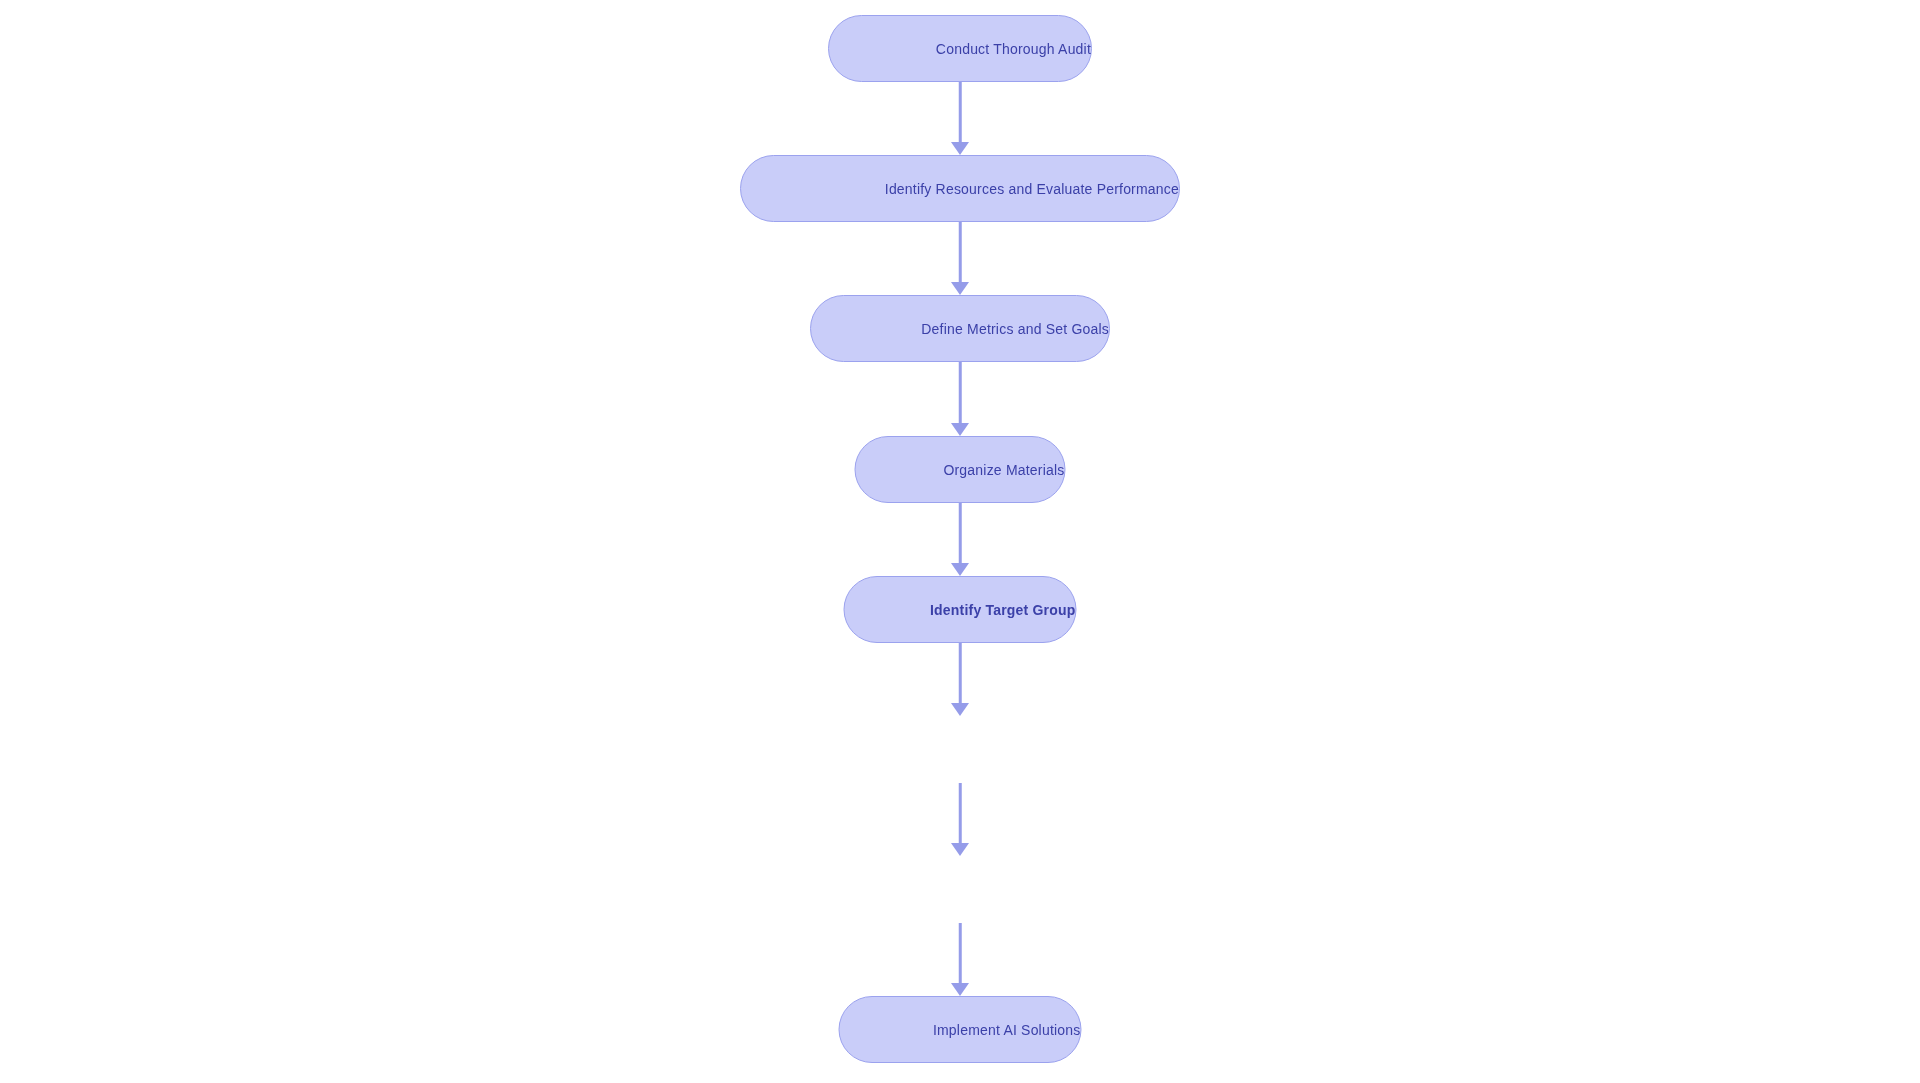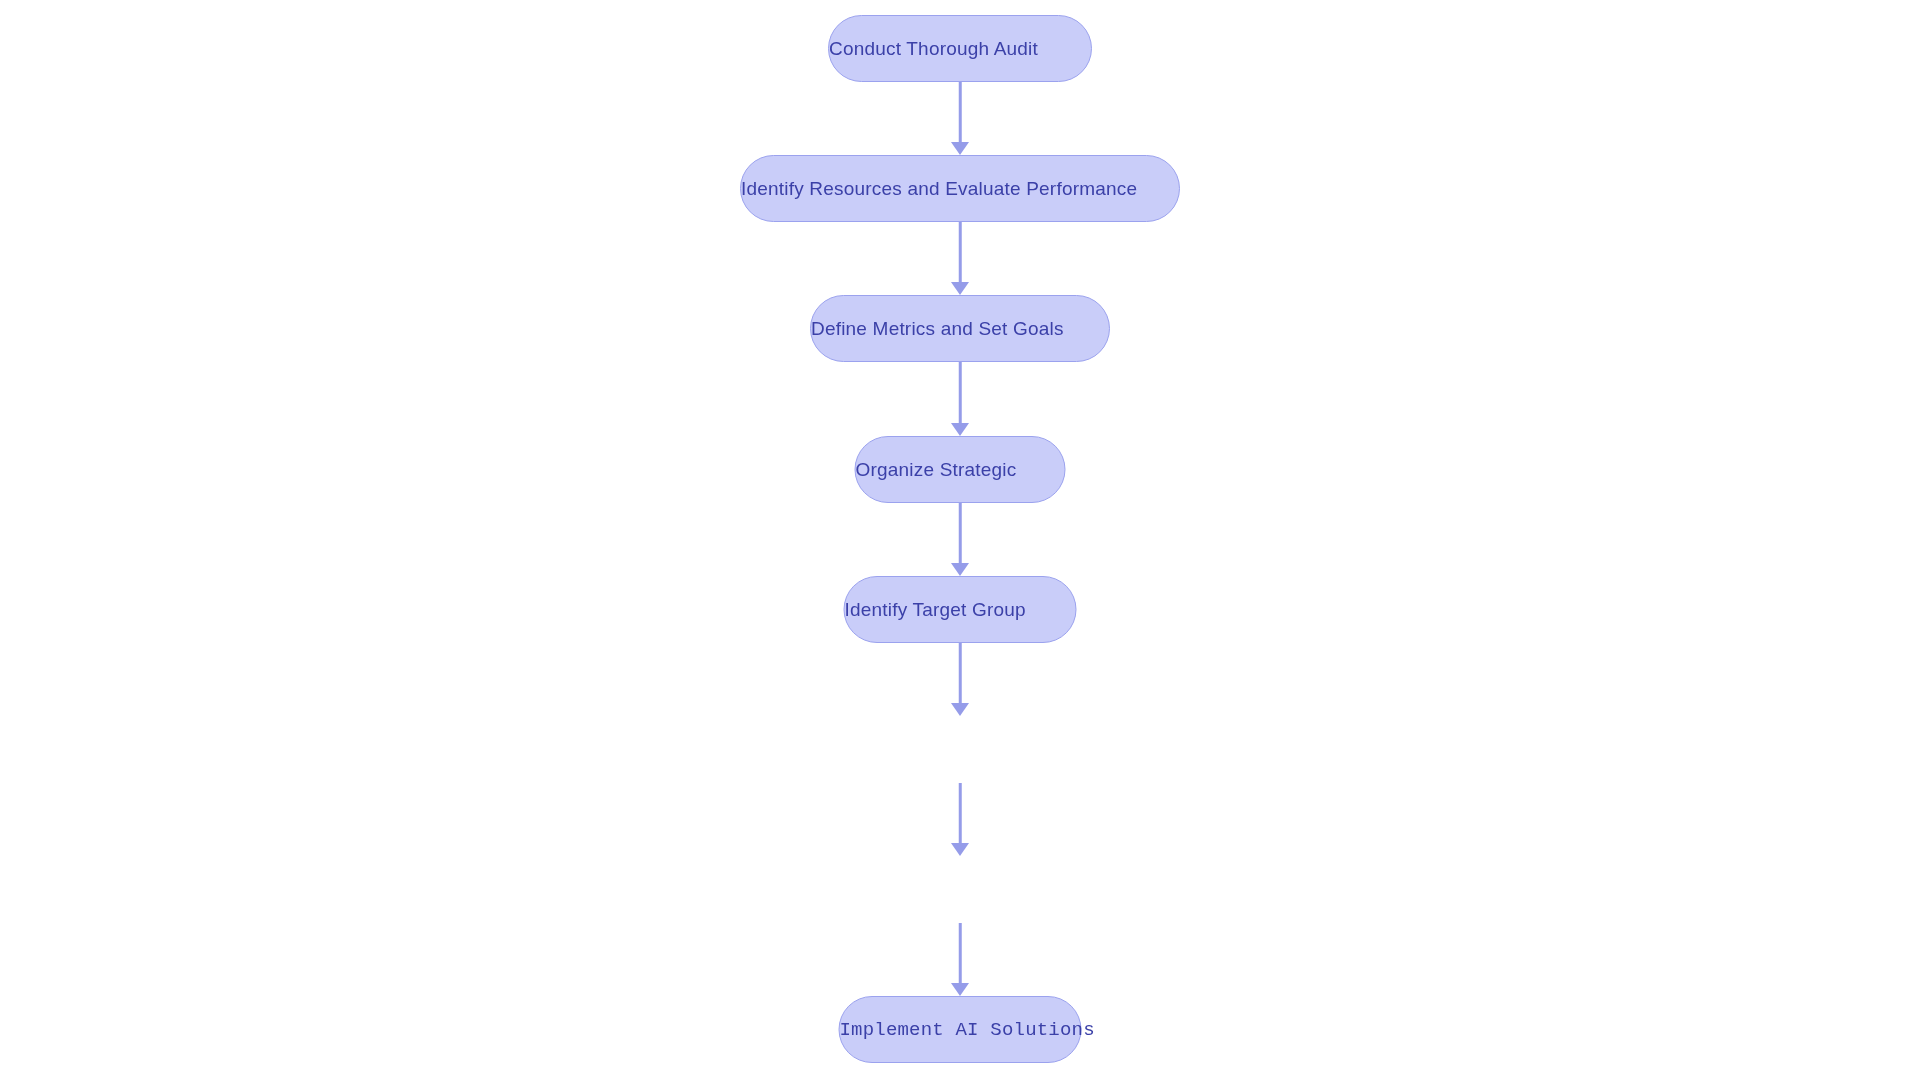--- a/index.html
+++ b/index.html
@@ -26,23 +26,23 @@
   .node {
     position: absolute;
     left: 50%;
     transform: translateX(-50%);
     height: 67px;
     background: var(--node-fill);
     border: 1.5px solid var(--node-border);
     border-radius: 34px;
     display: flex;
     align-items: center;
-    justify-content: flex-start;
+    justify-content: flex-end;
     color: var(--node-text);
-    font-size: 19px;
+    font-size: 14px;
     font-weight: 500;
     letter-spacing: 0.2px;
     white-space: nowrap;
   }
   .arrow {
     position: absolute;
     left: 50%;
     transform: translateX(-50%);
     width: 18px;
   }
@@ -93,46 +93,46 @@
   <div class="node" style="top:295px; width:300px;">
     <span>Define Metrics and Set Goals</span>
   </div>
 
   <div class="arrow" style="top:362px; height:74px;">
     <div class="arrow-line"></div>
     <div class="arrow-head"></div>
   </div>
 
   <div class="node" style="top:436px; width:211px;">
-    <span>Organize Strategic</span>
+    <span>Organize Materials</span>
   </div>
 
   <div class="arrow" style="top:503px; height:73px;">
     <div class="arrow-line"></div>
     <div class="arrow-head"></div>
   </div>
 
-  <div class="node" style="top:576px; width:233px;">
+  <div class="node" style="top:576px; width:233px;font-weight:bold;">
     <span>Identify Target Group</span>
   </div>
 
   <div class="arrow" style="top:643px; height:73px;">
     <div class="arrow-line"></div>
     <div class="arrow-head"></div>
   </div>
 
 
   <div class="arrow" style="top:783px; height:73px;">
     <div class="arrow-line"></div>
     <div class="arrow-head"></div>
   </div>
 
 
   <div class="arrow" style="top:923px; height:73px;">
     <div class="arrow-line"></div>
     <div class="arrow-head"></div>
   </div>
 
-  <div class="node" style="top:996px; width:243px;font-family:Liberation Mono, monospace;">
+  <div class="node" style="top:996px; width:243px;">
     <span>Implement AI Solutions</span>
   </div>
 
 </div>
 
 </body></html>

